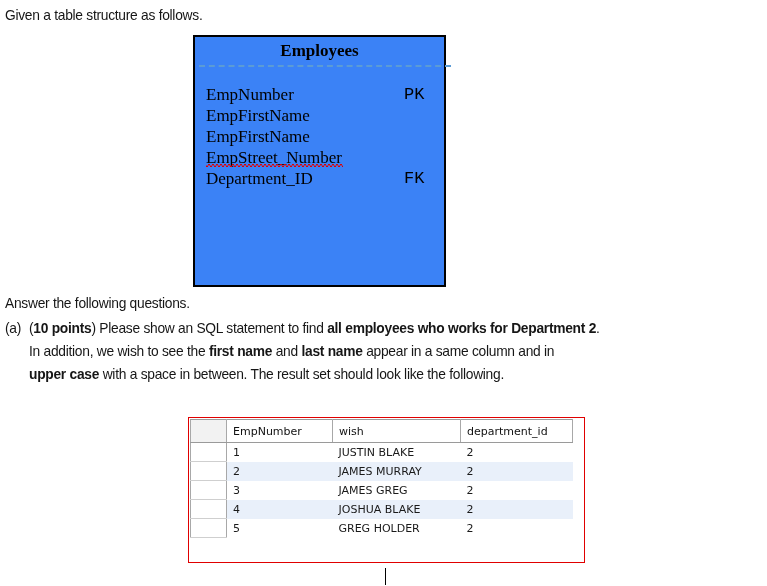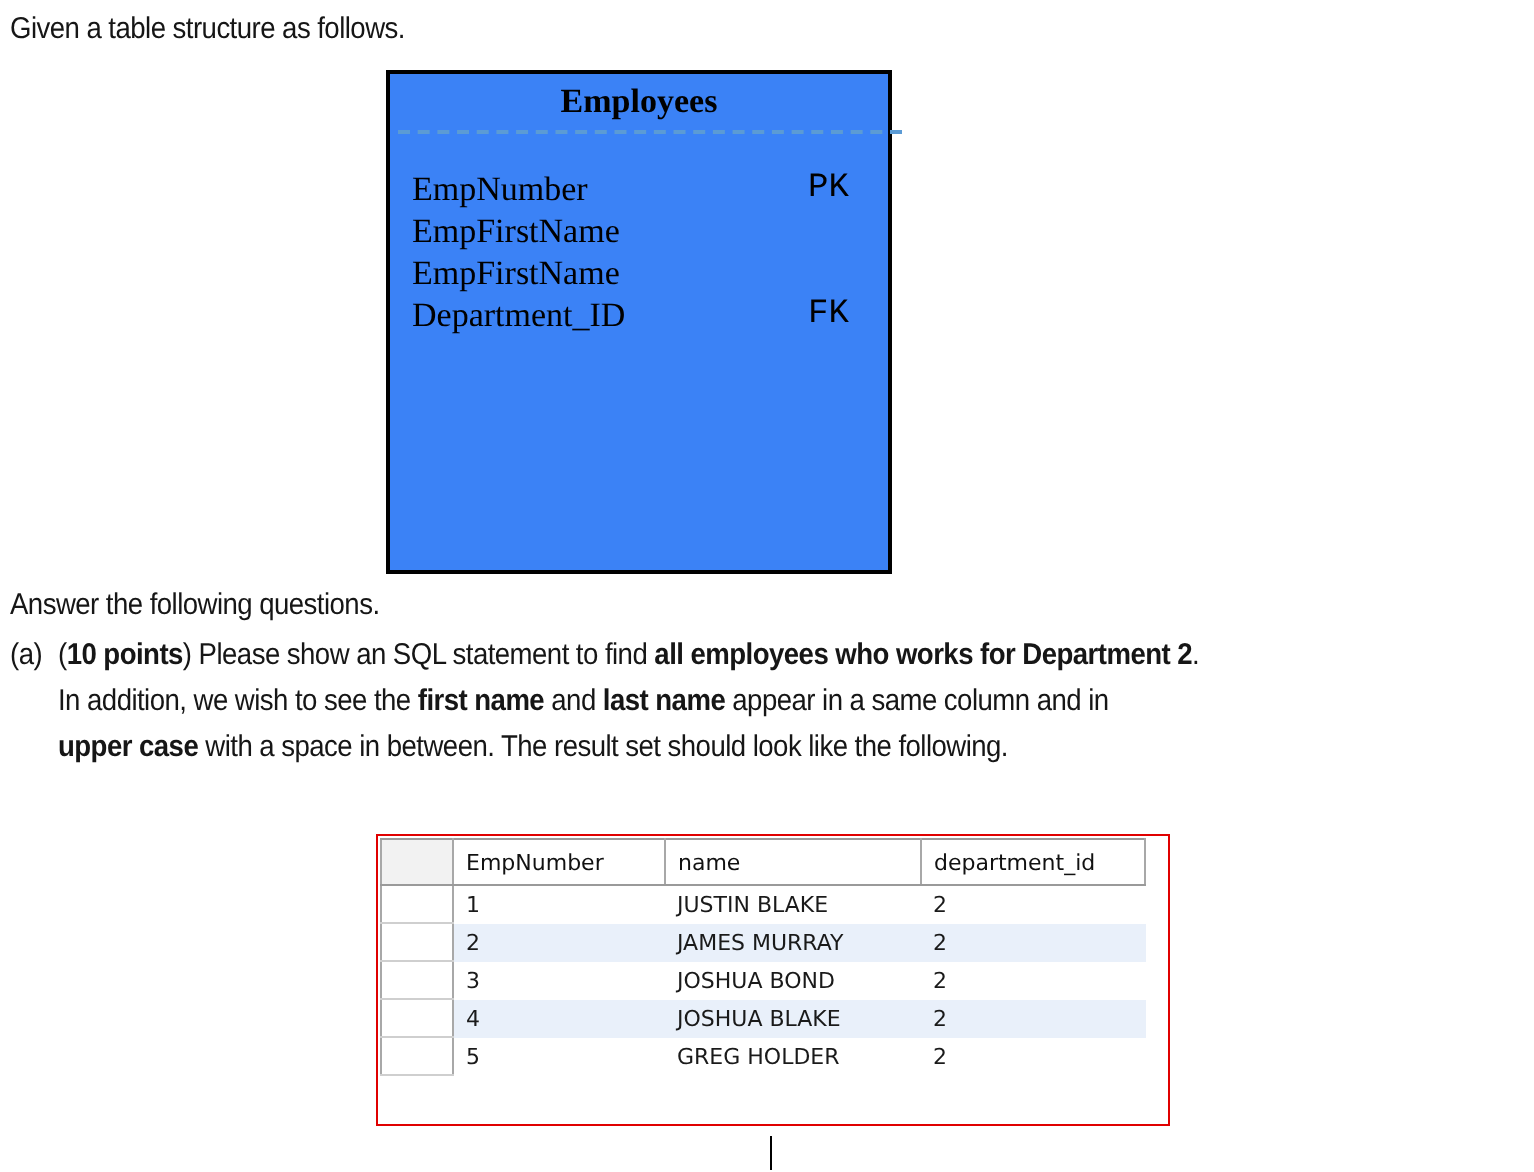--- a/index.html
+++ b/index.html
@@ -199,20 +199,24 @@
     <div class="attr-row">
       <span class="attr-name">EmpFirstName</span>
       <span class="attr-key"></span>
     </div>
 
     <div class="attr-row">
       <span class="attr-name">EmpFirstName</span>
       <span class="attr-key"></span>
     </div>
 
+    <div class="attr-row misspelled">
+      <span class="attr-name">EmpStreet_Number</span>
+      <span class="attr-key"></span>
+    </div>
 
 
 
 
     <div class="attr-row">
       <span class="attr-name">Department_ID</span>
       <span class="attr-key">FK</span>
     </div>
 
 
@@ -240,41 +244,41 @@
     <colgroup>
       <col class="col-rowhdr">
       <col class="col-empnum">
       <col class="col-name">
       <col class="col-dept">
     </colgroup>
     <thead>
       <tr>
         <th class="rowhdr"></th>
         <th>EmpNumber</th>
-        <th>name</th>
+        <th>wish</th>
         <th>department_id</th>
       </tr>
     </thead>
     <tbody>
       <tr>
         <td class="rowhdr"></td>
         <td>1</td>
         <td>JUSTIN BLAKE</td>
         <td>2</td>
       </tr>
       <tr class="alt">
         <td class="rowhdr"></td>
         <td>2</td>
         <td>JAMES MURRAY</td>
         <td>2</td>
       </tr>
       <tr>
         <td class="rowhdr"></td>
         <td>3</td>
-        <td>JOSHUA BOND</td>
+        <td>JAMES GREG</td>
         <td>2</td>
       </tr>
       <tr class="alt">
         <td class="rowhdr"></td>
         <td>4</td>
         <td>JOSHUA BLAKE</td>
         <td>2</td>
       </tr>
       <tr>
         <td class="rowhdr"></td>

